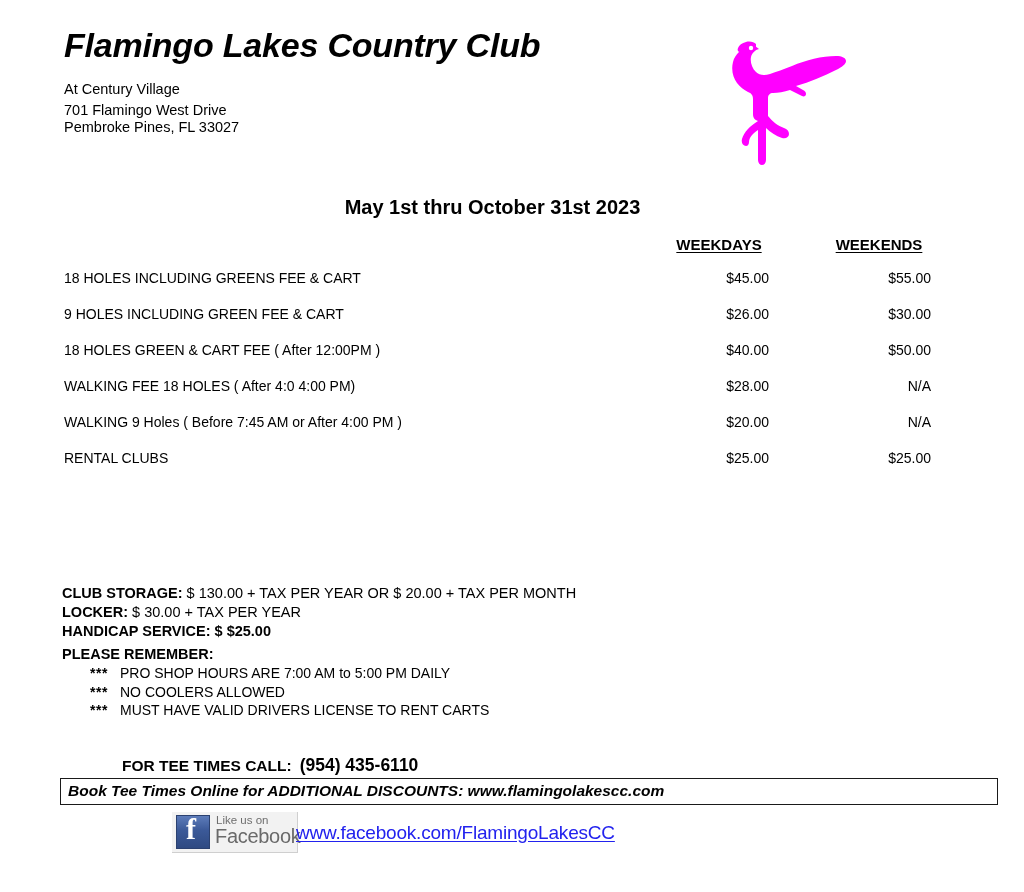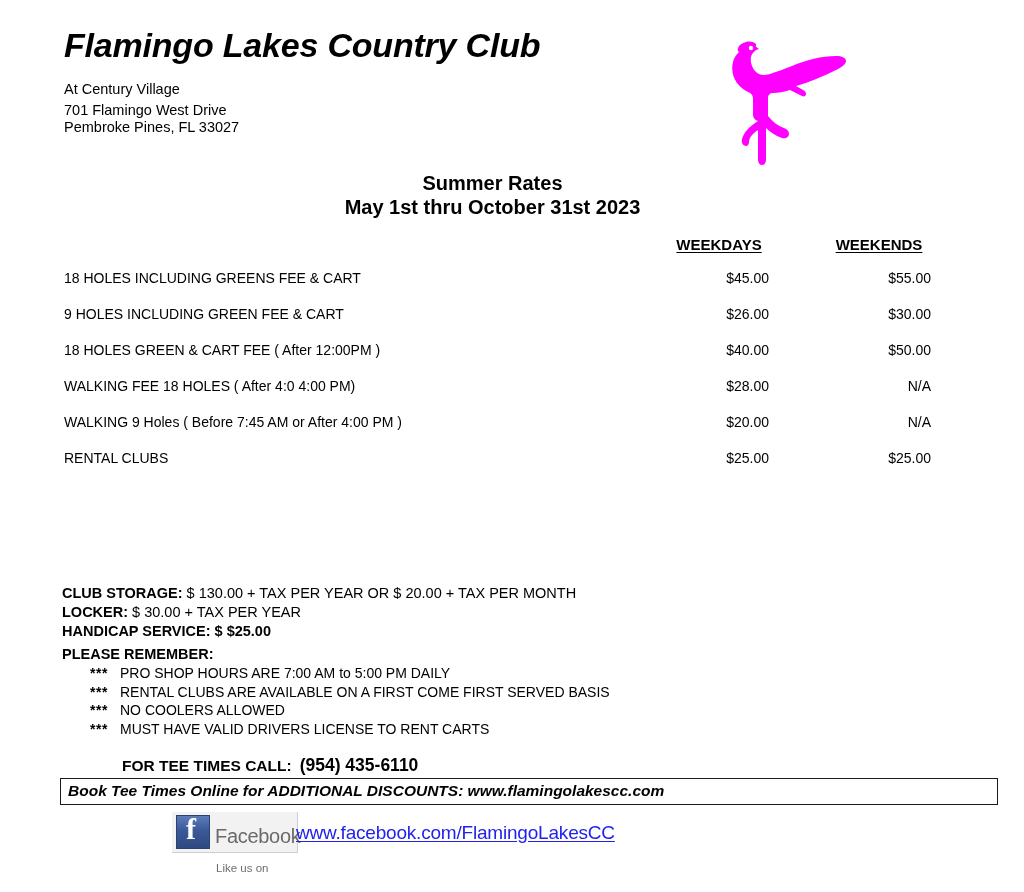--- a/index.html
+++ b/index.html
@@ -222,21 +222,20 @@
     font-family: "Liberation Serif", serif;
     font-weight: bold;
   }
   .fb-like {
     position: absolute;
     left: 44px;
     top: 2px;
     font-size: 11.5px;
     color: #6e6e6e;
     white-space: nowrap;
-    margin-top: 48px;
   }
   .fb-word {
     position: absolute;
     left: 43px;
     top: 13px;
     font-size: 20px;
     color: #6a6a6a;
     white-space: nowrap;
     letter-spacing: -0.3px;
   }
@@ -283,21 +282,20 @@
                C46 46 44 40 45 35
                C46 31 49 28 53 27
                L49 24 Z"></path>
       <path d="M50 22 C48 20 44 19 40 20 C36 21 33 23 32 26
                C31 28 32 30 34 30 C36 30 38 29 41 28
                C44 27 47 26 50 26 Z"></path>
       <circle cx="45" cy="26" r="2.2" fill="#ffffff"></circle>
     </g>
   </svg>
 
-  <div class="doc-title line1">Summer Rates</div>
   <div class="doc-title line2">May 1st thru October 31st 2023</div>
 
   <table class="rates">
     <colgroup>
       <col class="c-desc">
         <col class="c-wkday">
         <col class="c-wkend">
     </colgroup>
     <thead>
       <tr>
@@ -349,21 +347,20 @@
     </div>
     <div class="fee-line">
       <span class="fee-label">HANDICAP SERVICE: $</span><span class="fee-val bold">    $25.00</span>
     </div>
   </div>
 
   <div class="remember">
     <div class="remember-head">PLEASE REMEMBER:</div>
     <ul class="bullets">
       <li><span class="stars">***</span><span>PRO SHOP HOURS ARE 7:00 AM to 5:00 PM DAILY</span></li>
-      <li><span class="stars">***</span><span>RENTAL CLUBS ARE AVAILABLE ON A FIRST COME FIRST SERVED BASIS</span></li>
       <li><span class="stars">***</span><span>NO COOLERS ALLOWED</span></li>
       <li><span class="stars">***</span><span>MUST HAVE VALID DRIVERS LICENSE TO RENT CARTS</span></li>
     </ul>
   </div>
 
   <div class="calline">
     <span>FOR TEE TIMES CALL:</span><span class="phone">(954) 435-6110</span>
   </div>
 
   <div class="online-box">

